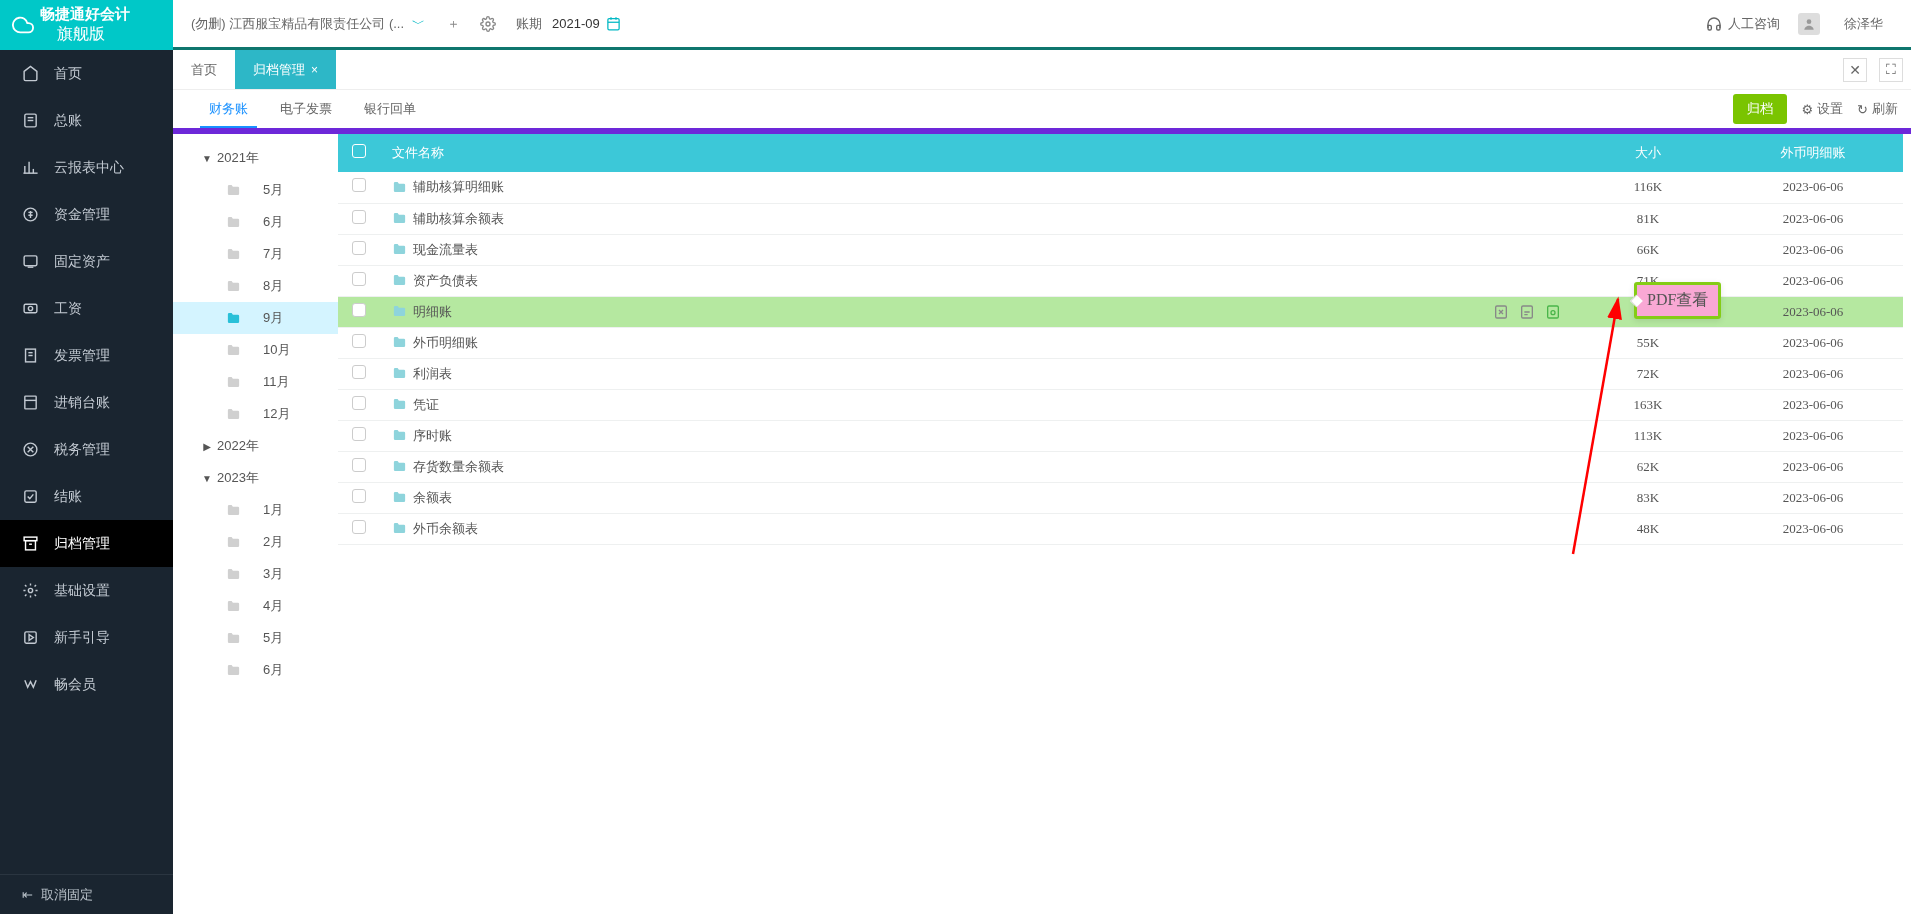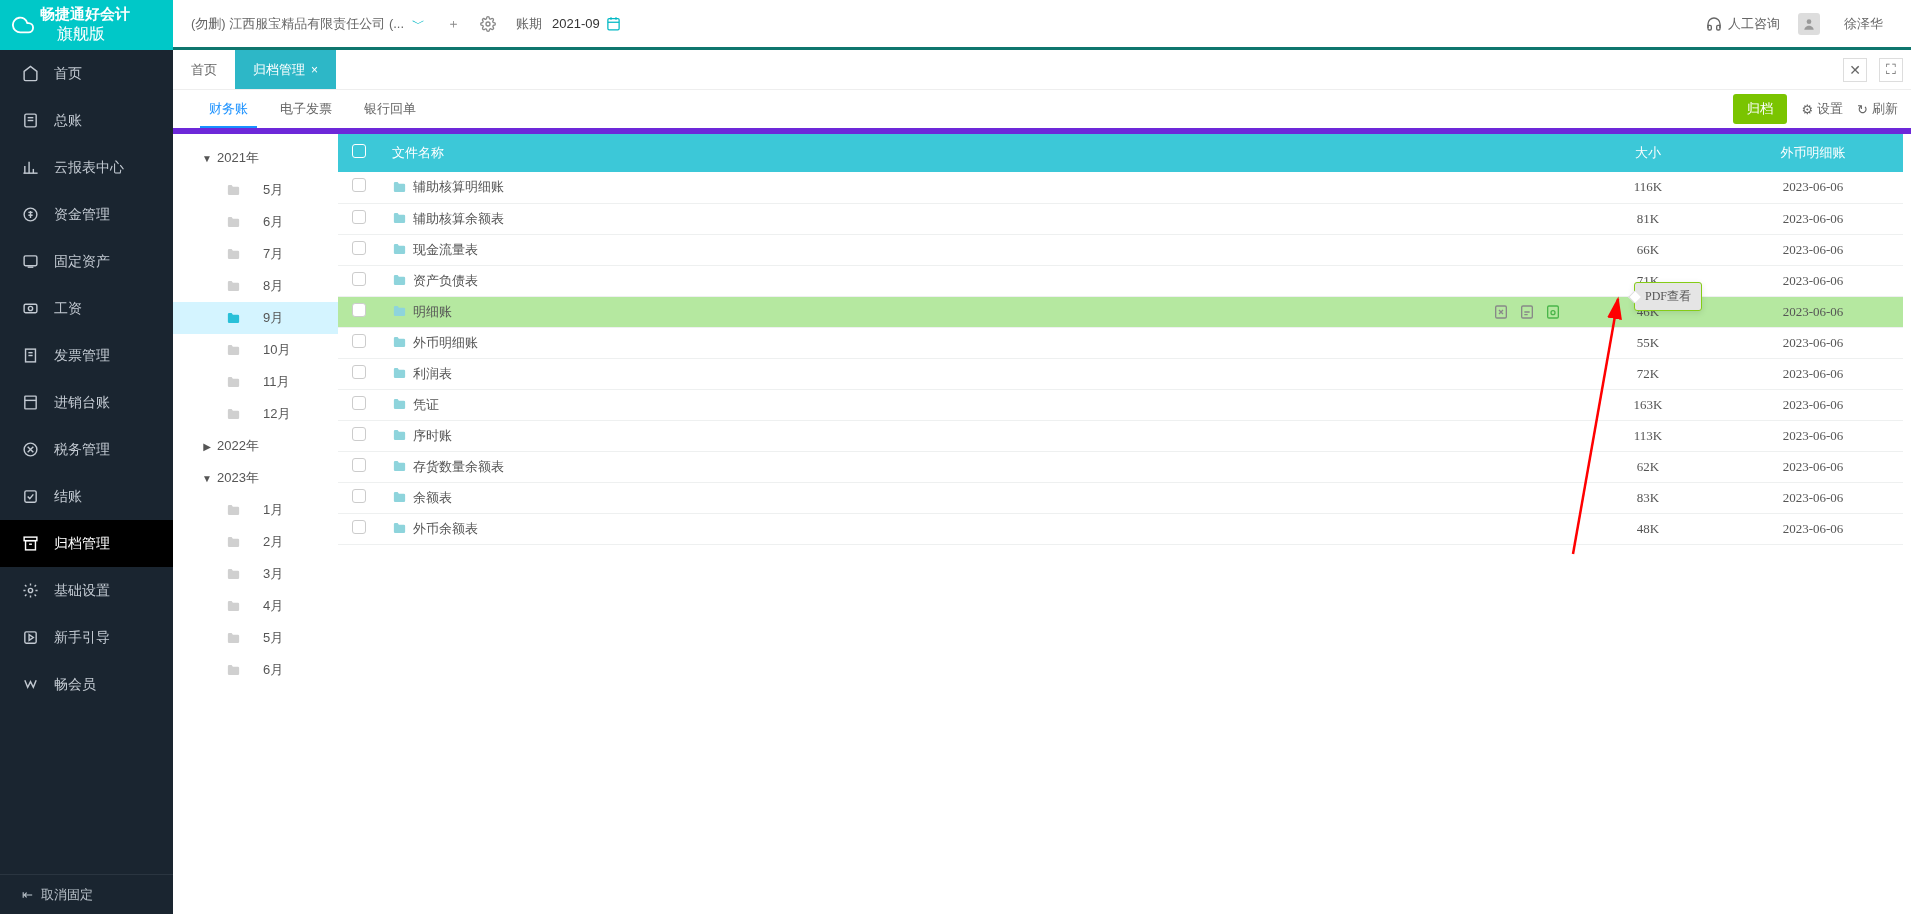--- a/index.html
+++ b/index.html
@@ -75,21 +75,21 @@
     .table tbody td.col-check { text-align:center;}
     .table tbody tr.highlight td { background: #b5e8a0; }
     .row-folder-icon { color: #8ed4dc; margin-right: 6px; }
     .name-cell { display:flex; align-items:center;}
     .row-actions { display:inline-flex; gap:10px; margin-left:auto; color:#888;}
     .row-actions .ra { cursor:pointer; }
     .checkbox { width:14px; height:14px; border:1px solid #ccc; border-radius:3px; display:inline-block; background:#fff;}
     thead .checkbox { border-color:#fff; background:transparent;}
     
     
-    .tooltip { position: absolute; background: #e5e5e5; border: 1px solid #84cc16; padding: 5px 10px; border-radius: 3px; box-shadow: 0 2px 6px rgba(0,0,0,0.1); color:#555; font-size:12px;}
+    .tooltip { position: absolute; background: #f9a8d4; border: 3px solid #84cc16; padding: 5px 10px; border-radius: 3px; box-shadow: 0 2px 6px rgba(0,0,0,0.1); color:#555; font-size:16px;}
     .tooltip::before { content:""; position:absolute; left:-5px; top:50%; transform:translateY(-50%) rotate(45deg); width:8px; height:8px; background:#fff; border-left:1px solid #ddd; border-bottom:1px solid #ddd;}
     
     
     .arrow-annot { position:absolute; pointer-events:none; }
     
     svg { display:block; }
   </style>
 </head>
 <body>
 

